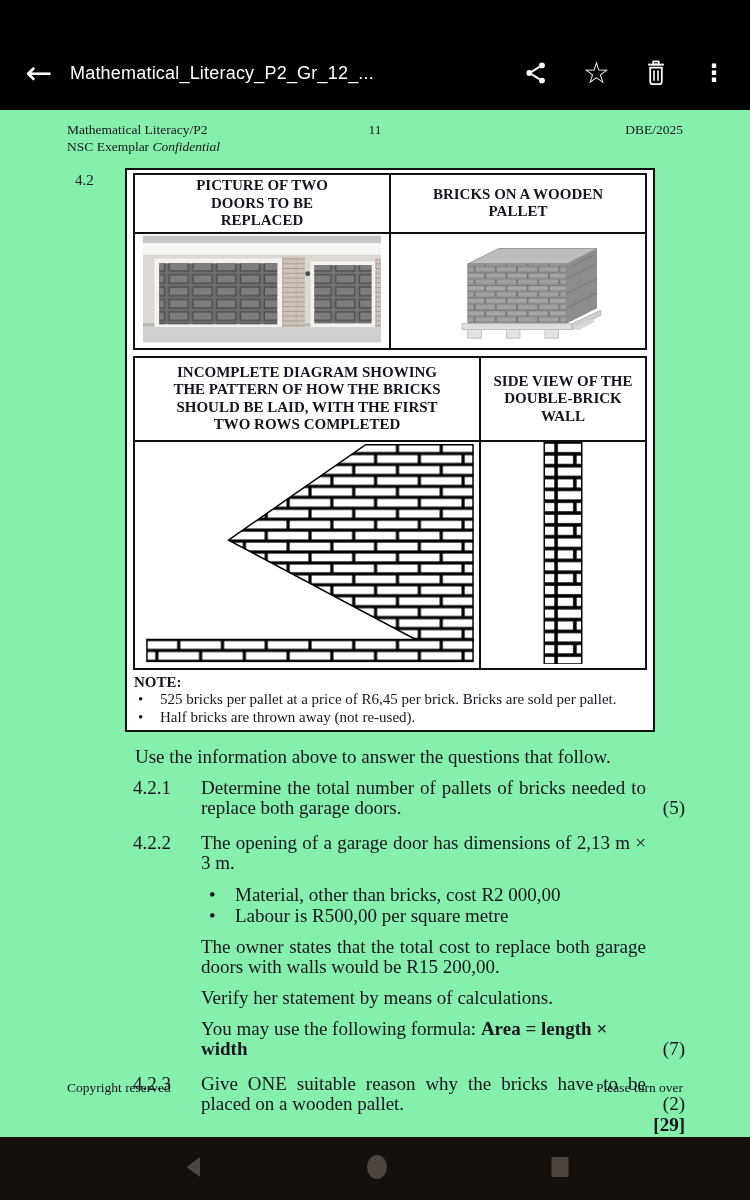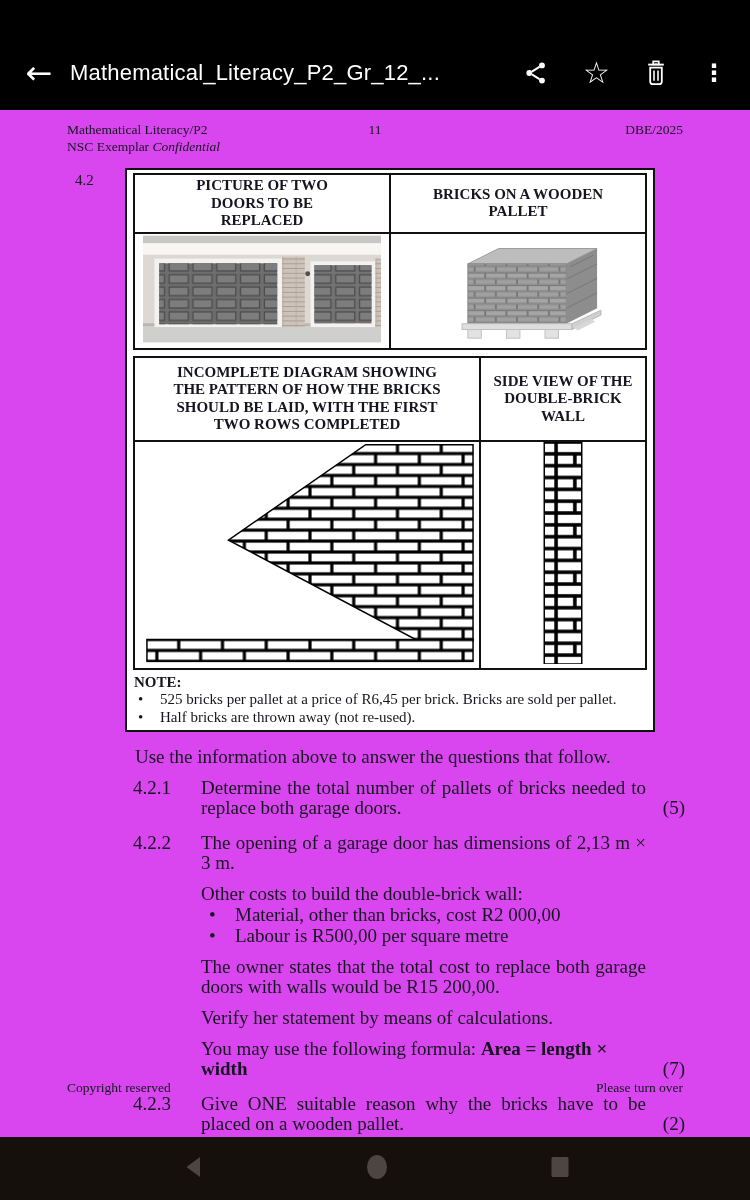--- a/index.html
+++ b/index.html
@@ -6,29 +6,29 @@
   html,body { width:750px; height:1200px; background:#000; }
   .screen { position:relative; width:750px; height:1200px; background:#000; overflow:hidden;
             font-family:"Liberation Sans", sans-serif; }
 
   
   .appbar { position:absolute; top:0; left:0; width:750px; height:110px; background:#000; }
   .appbar-row { position:absolute; left:0; right:0; bottom:8px; height:58px;
                 display:flex; align-items:center; padding:0 18px; }
   .icon-btn { color:#fff; display:flex; align-items:center; justify-content:center; cursor:pointer; }
   .back-btn { width:42px; height:42px; font-size:32px; font-family:"DejaVu Sans", sans-serif; font-weight:400; }
-  .appbar-title { color:#fff; font-size:22px; margin-left:10px; flex:1 1 auto;
+  .appbar-title { color:#fff; font-size:18px; margin-left:10px; flex:1 1 auto;
                   white-space:nowrap; overflow:hidden; font-weight:400; letter-spacing:.2px; }
   .appbar-actions { display:flex; align-items:center; gap:34px; margin-left:14px; padding-right:6px; }
   .glyph-icon { font-family:"DejaVu Sans", sans-serif; color:#fff; }
   .star-btn { font-size:30px; line-height:1; }
   .dots-btn { font-size:24px; line-height:1; font-weight:bold; }
 
   
-  .page { position:absolute; top:110px; left:0; width:750px; height:1027px; background:#d946ef;
+  .page { position:absolute; top:110px; left:0; width:750px; height:1027px; background:#86efac;
           color:#15151f; font-family:"Liberation Serif", serif; overflow:hidden; }
   .doc-header { position:absolute; top:12px; left:67px; right:67px; font-size:13.5px; }
   .doc-header-row { display:grid; grid-template-columns:1fr auto 1fr; align-items:baseline; }
   .doc-header-row .hc { text-align:center; }
   .doc-header-row .hr { text-align:right; }
   .doc-subtitle { text-align:left; margin-top:1px; }
   .italic { font-style:italic; }
 
   .content { position:absolute; top:58px; left:0; right:0; }
   .q42-row { display:flex; align-items:flex-start; }
@@ -251,21 +251,20 @@
         </div>
 
         <div class="qrow mt2">
           <div>4.2.2</div>
           <div class="qtext">The opening of a garage door has dimensions of 2,13 m × 3 m.</div>
           <div></div>
         </div>
         <div class="qrow mt1">
           <div></div>
           <div>
-            <div>Other costs to build the double-brick wall:</div>
             <div class="costs-list">
               <div class="cost-item">
                 <span class="bullet">•</span>
                 <span>Material, other than bricks, cost R2 000,00</span>
               </div>
               <div class="cost-item">
                 <span class="bullet">•</span>
                 <span>Labour is R500,00 per square metre</span>
               </div>
             </div>

